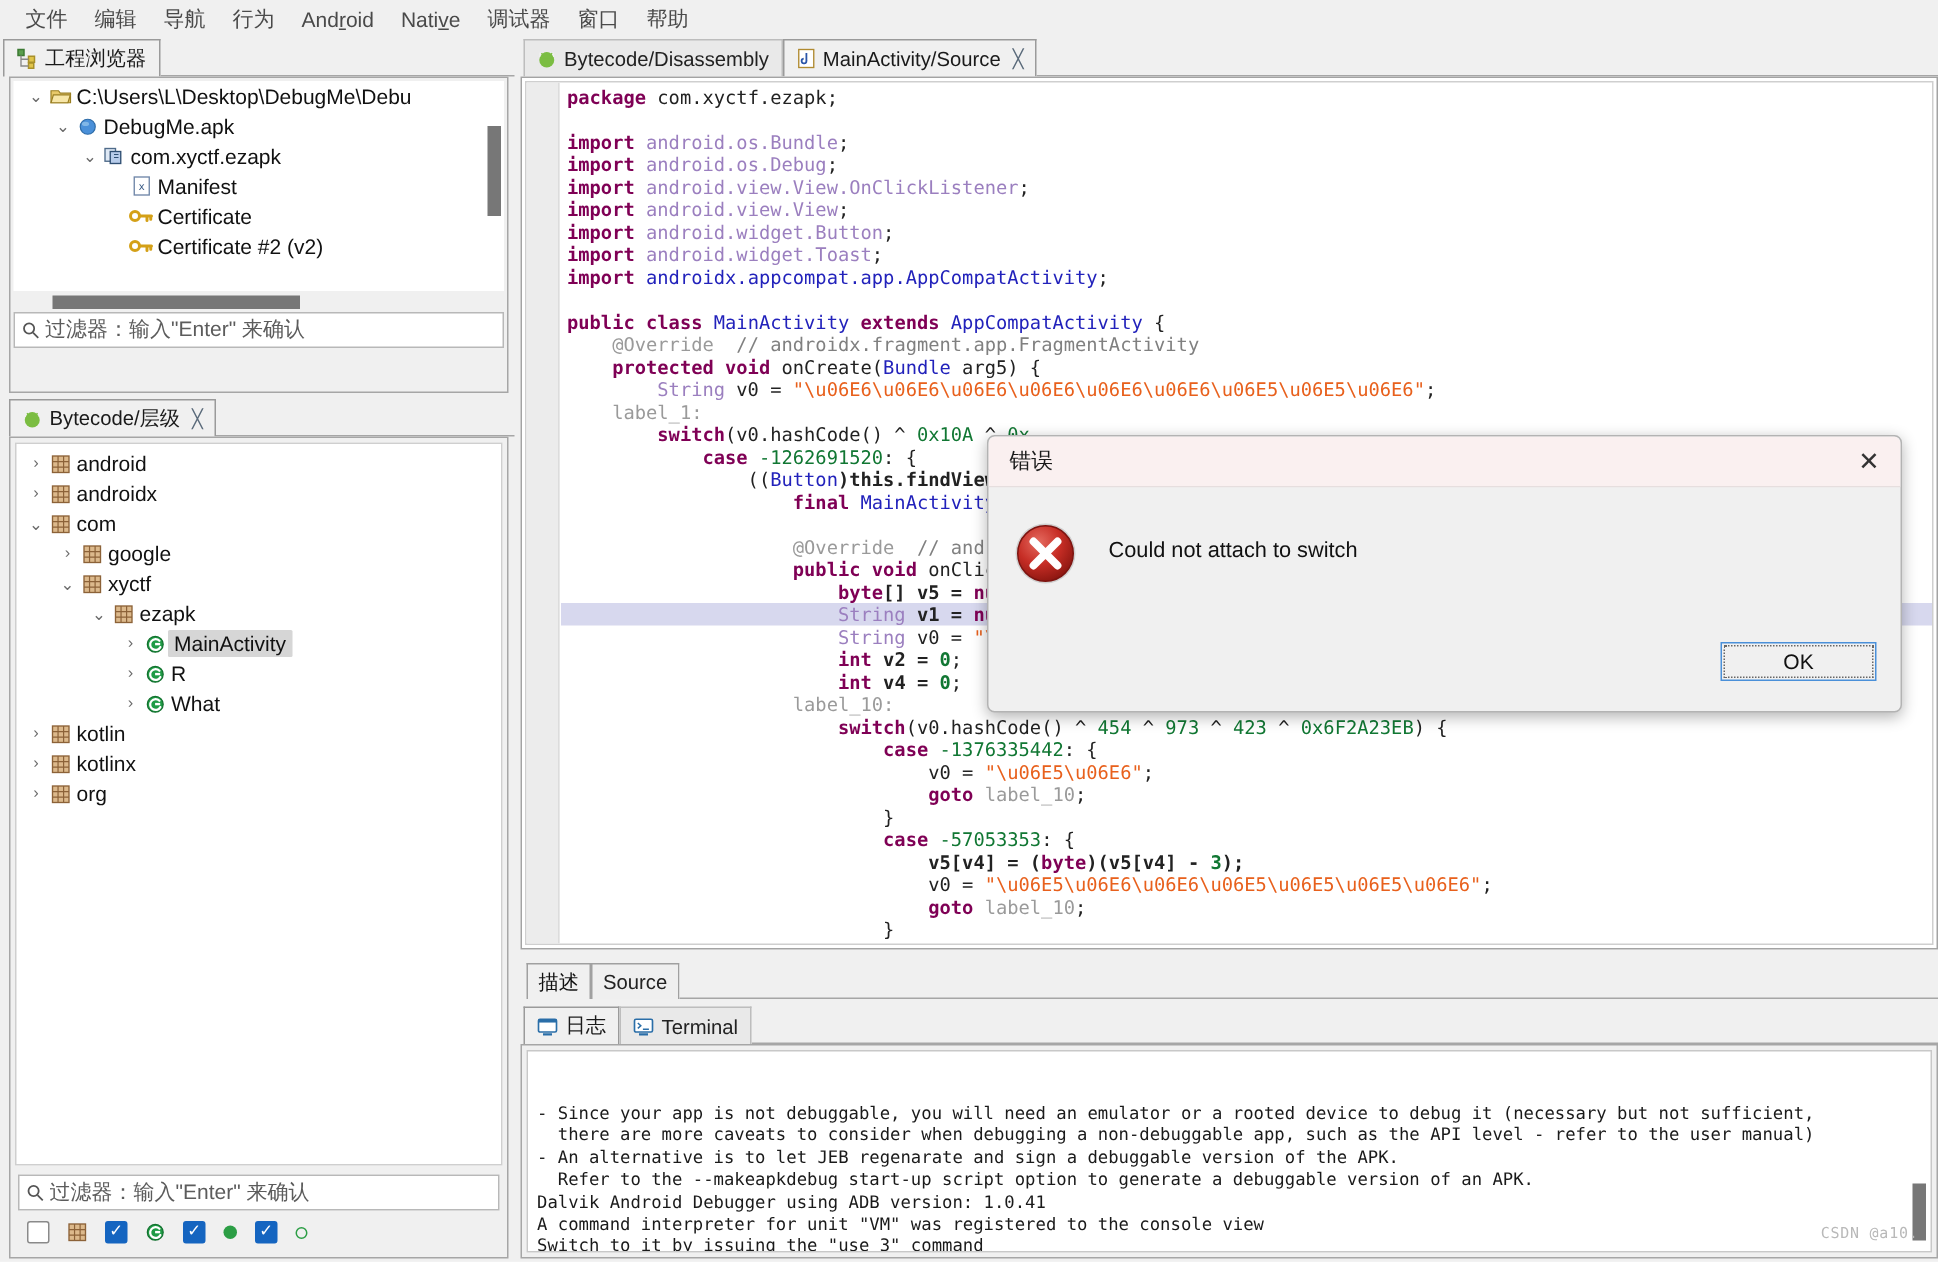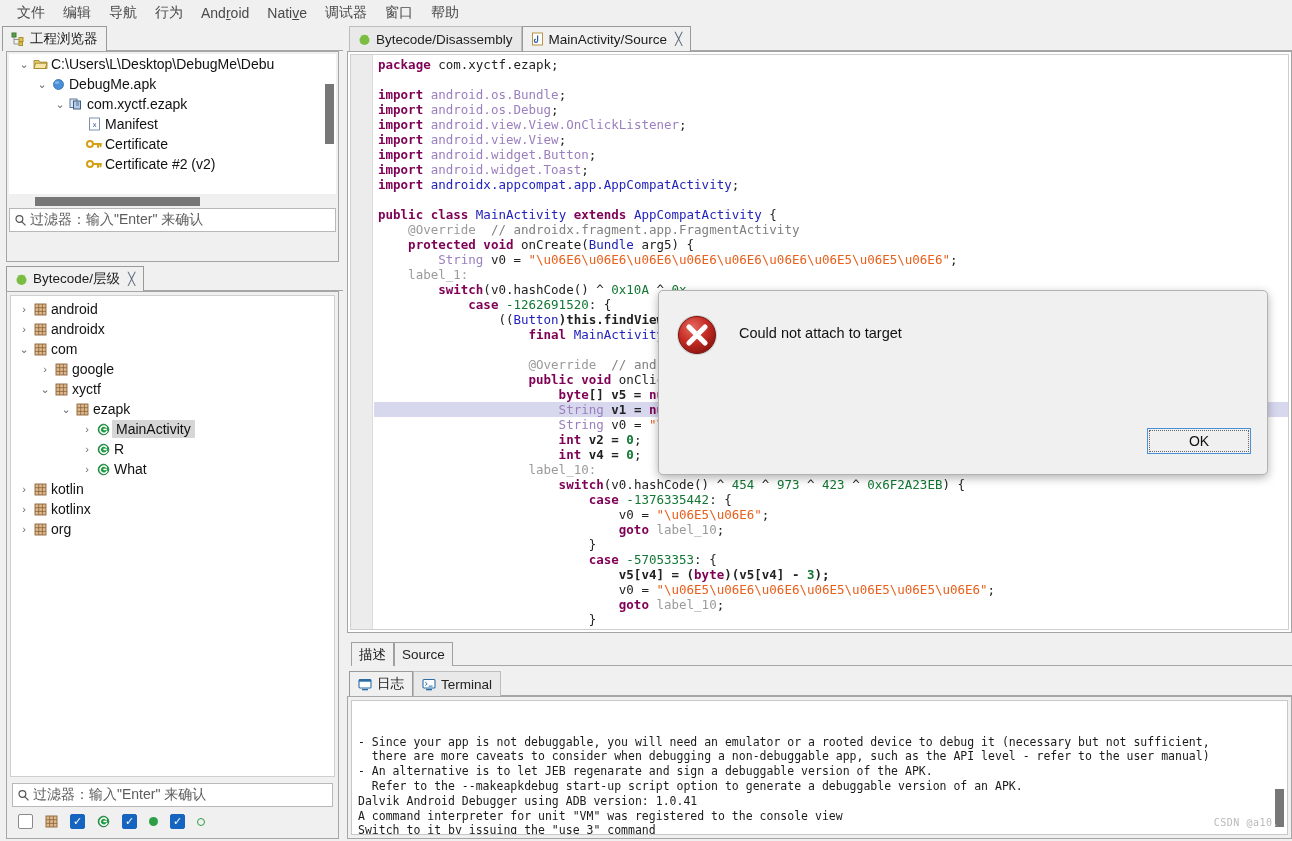--- a/index.html
+++ b/index.html
@@ -594,35 +594,39 @@
         <div id="consoleText">
           <div id="consoleLines"><div>- Since your app is not debuggable, you will need an emulator or a rooted device to debug it (necessary but not sufficient,</div><div>  there are more caveats to consider when debugging a non-debuggable app, such as the API level - refer to the user manual)</div><div>- An alternative is to let JEB regenarate and sign a debuggable version of the APK.</div><div>  Refer to the --makeapkdebug start-up script option to generate a debuggable version of an APK.</div><div>Dalvik Android Debugger using ADB version: 1.0.41</div><div>A command interpreter for unit "VM" was registered to the console view</div><div>Switch to it by issuing the "use 3" command</div></div>
           <div class="vscroll" style="top:88px; height:38px; right:3px;"></div>
           <div class="watermark">CSDN @a10.</div>
         </div>
       </div>
     </div>
   </div>
 
   <div id="dialog">
+    <div id="dlgTitlebar">
+      <span id="dlgTitle">错误</span>
+      <span id="dlgClose">✕</span>
+    </div>
     <div id="dlgContent">
       <span style="line-height:0;">
         <svg width="44" height="44" viewBox="0 0 44 44">
           <defs>
             <radialGradient id="eg" cx="38%" cy="30%" r="72%">
               <stop offset="0%" stop-color="#e56b60"></stop>
               <stop offset="55%" stop-color="#c62d25"></stop>
               <stop offset="100%" stop-color="#8e1711"></stop>
             </radialGradient>
           </defs>
           <circle cx="22" cy="22" r="20" fill="#cfcfcf"></circle>
           <circle cx="22" cy="22" r="18.5" fill="url(#eg)" stroke="#7d1410" stroke-width="1"></circle>
           <path d="M14 14 L30 30 M30 14 L14 30" stroke="#ffffff" stroke-width="5.2" stroke-linecap="round" fill="none"></path>
         </svg>
       </span>
-      <span id="dlgMsg">Could not attach to target</span>
+      <span id="dlgMsg">Could not attach to switch</span>
     </div>
     <div id="dlgFooter">
       <button id="okBtn">OK</button>
     </div>
   </div>
 
 </div>
 
 </body></html>

